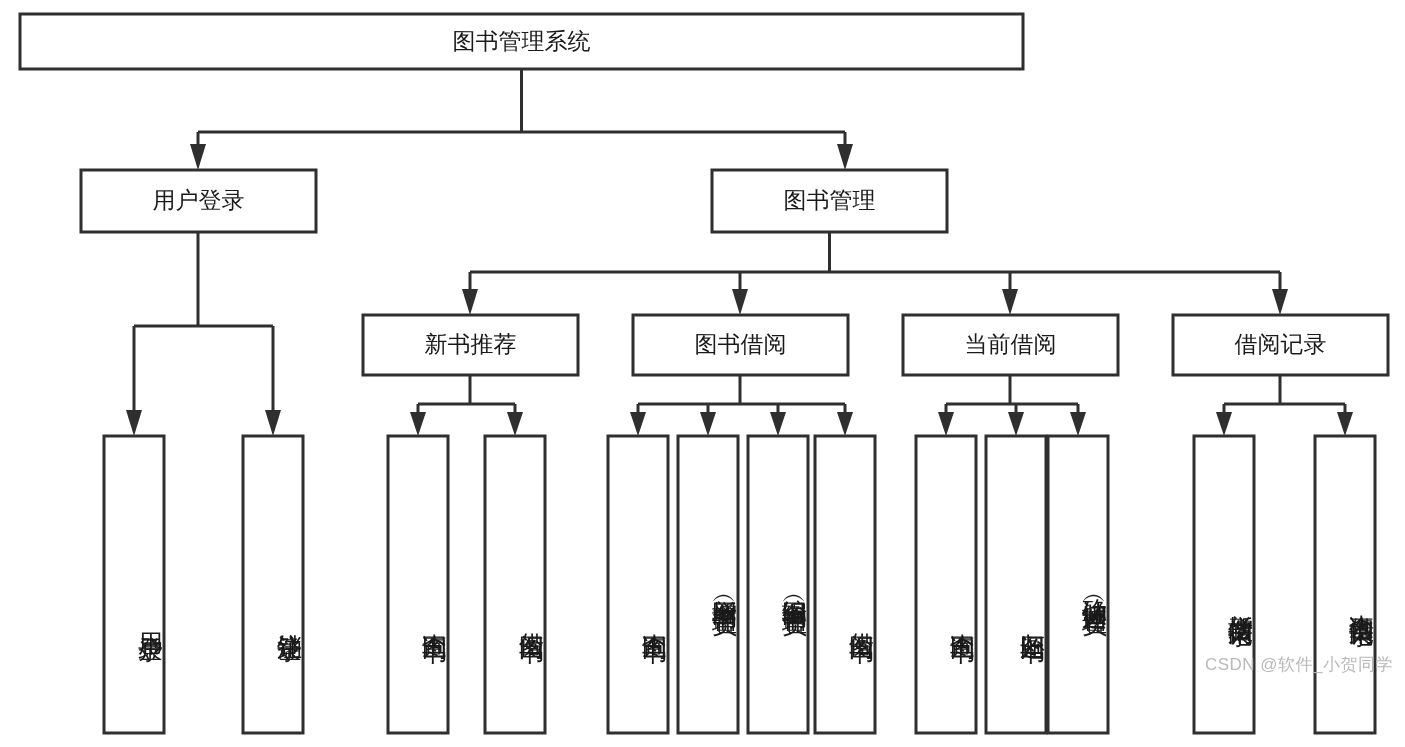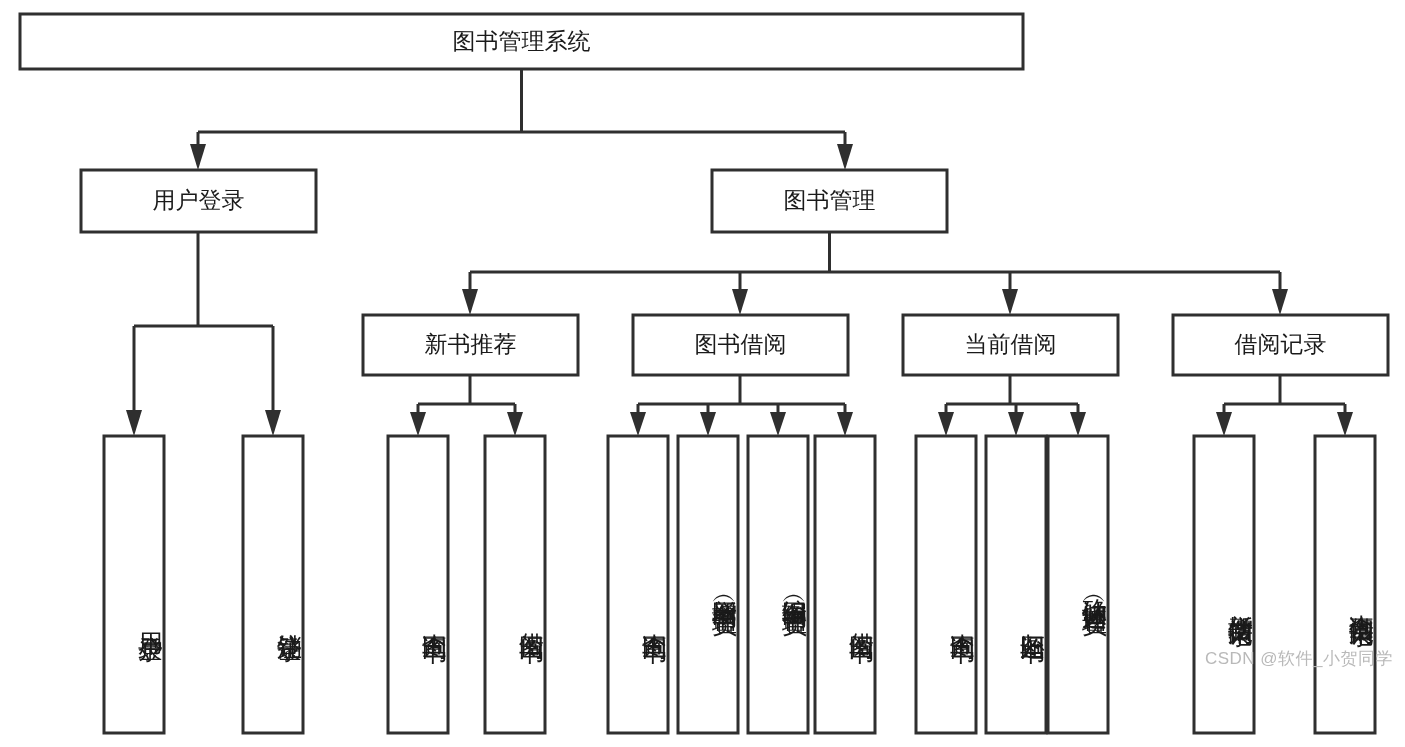--- a/index.html
+++ b/index.html
@@ -58,21 +58,21 @@
     font-size: 25px;
     line-height: 1.08;
     letter-spacing: 2px;
     color: #1a1a1a;
     white-space: nowrap;
     pointer-events: none;
   }
   .watermark {
     position: absolute;
     right: 12px;
-    bottom: 18px;
+    bottom: 12px;
     font-family: "Liberation Sans", "DejaVu Sans", sans-serif;
     font-size: 17px;
     color: #b9b9b9;
     letter-spacing: 0.5px;
     user-select: none;
   }
 </style>
 </head>
 <body>
 

